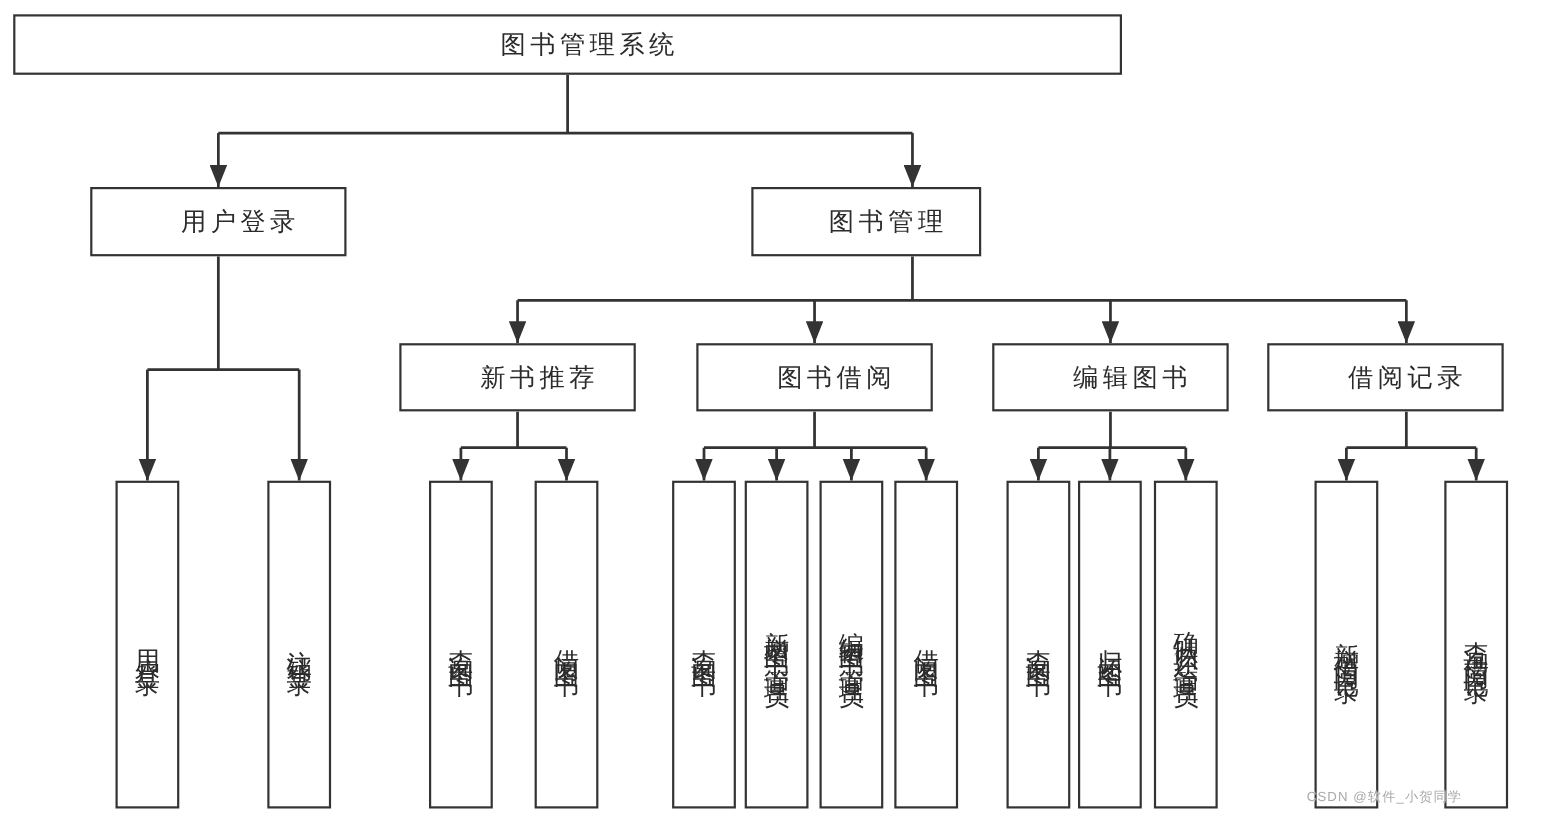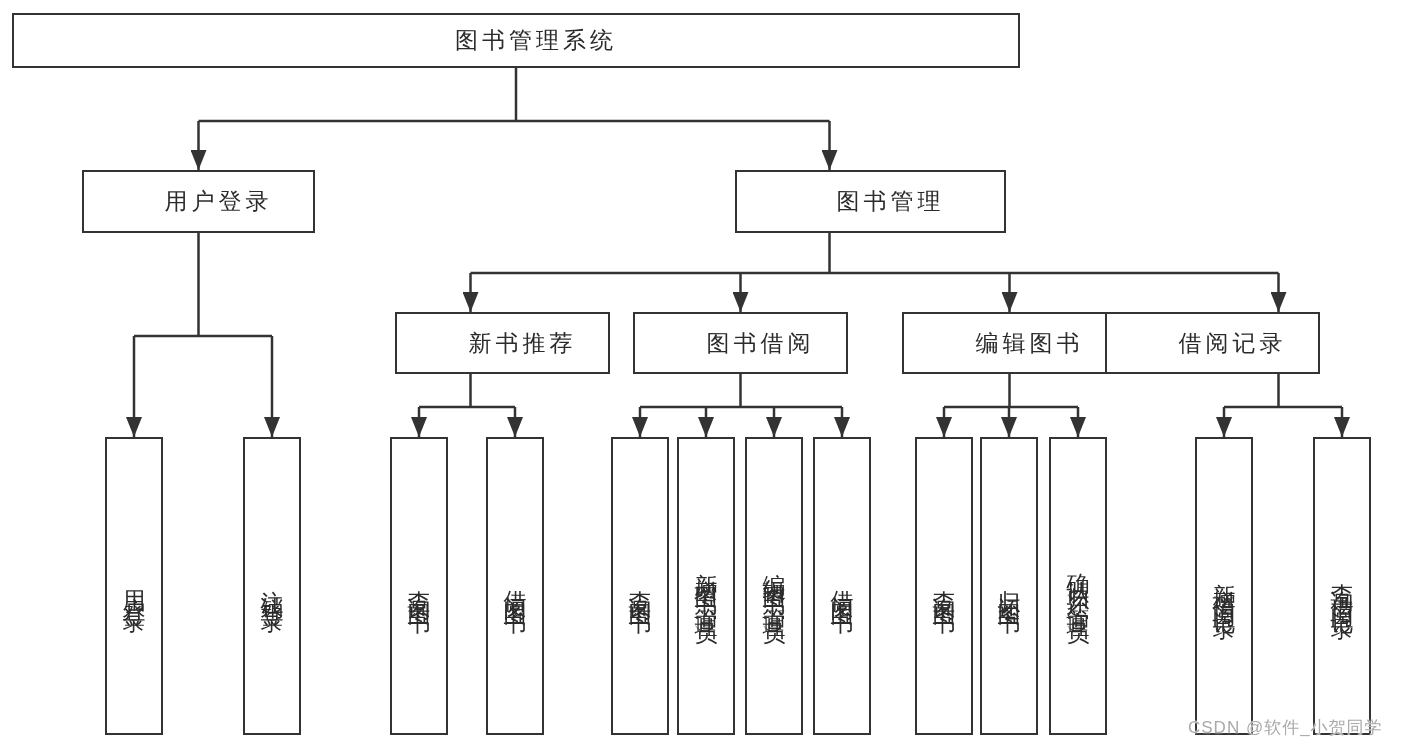--- a/index.html
+++ b/index.html
@@ -30,21 +30,21 @@
     writing-mode: vertical-rl;
     text-orientation: mixed;
     font-size: 23px;
     letter-spacing: 7px;
     line-height: 1;
     color: #2b2b2b;
   }
   .watermark {
     position: absolute;
     left: 1188px; top: 716px;
-    font-size: 17px;
+    font-size: 12px;
     letter-spacing: 1px;
     color: #a9a9a9;
     text-shadow: 0 0 2px #ffffff, 0 0 1px #ffffff;
     white-space: nowrap;
     z-index: 5;
   }
 </style>
 </head>
 <body>
 
@@ -95,34 +95,34 @@
     </g>
   </svg>
 
   <div class="node h-node root-node">
     <span>图书管理系统</span>
   </div>
 
   <div class="node h-node lvl2-node" style="left:82px; width:233px;">
     <span>用户登录</span>
   </div>
-  <div class="node h-node lvl2-node" style="left:735px; width:271px;">
+  <div class="node h-node lvl2-node" style="left:683px; width:209px;">
     <span>图书管理</span>
   </div>
 
-  <div class="node h-node lvl3-node" style="left:363px;margin-left:32px;">
+  <div class="node h-node lvl3-node" style="left:363px;">
     <span>新书推荐</span>
   </div>
   <div class="node h-node lvl3-node" style="left:633px;font-family:Liberation Mono, monospace;">
     <span>图书借阅</span>
   </div>
   <div class="node h-node lvl3-node" style="left:902px;">
     <span>编辑图书</span>
   </div>
-  <div class="node h-node lvl3-node" style="left:1105px;">
+  <div class="node h-node lvl3-node" style="left:1152px;">
     <span>借阅记录</span>
   </div>
 
   <div class="node leaf" style="left:105px;">
     <span class="vtext">用户登录</span>
   </div>
   <div class="node leaf" style="left:243px;">
     <span class="vtext">注销登录</span>
   </div>
   <div class="node leaf" style="left:390px;">

